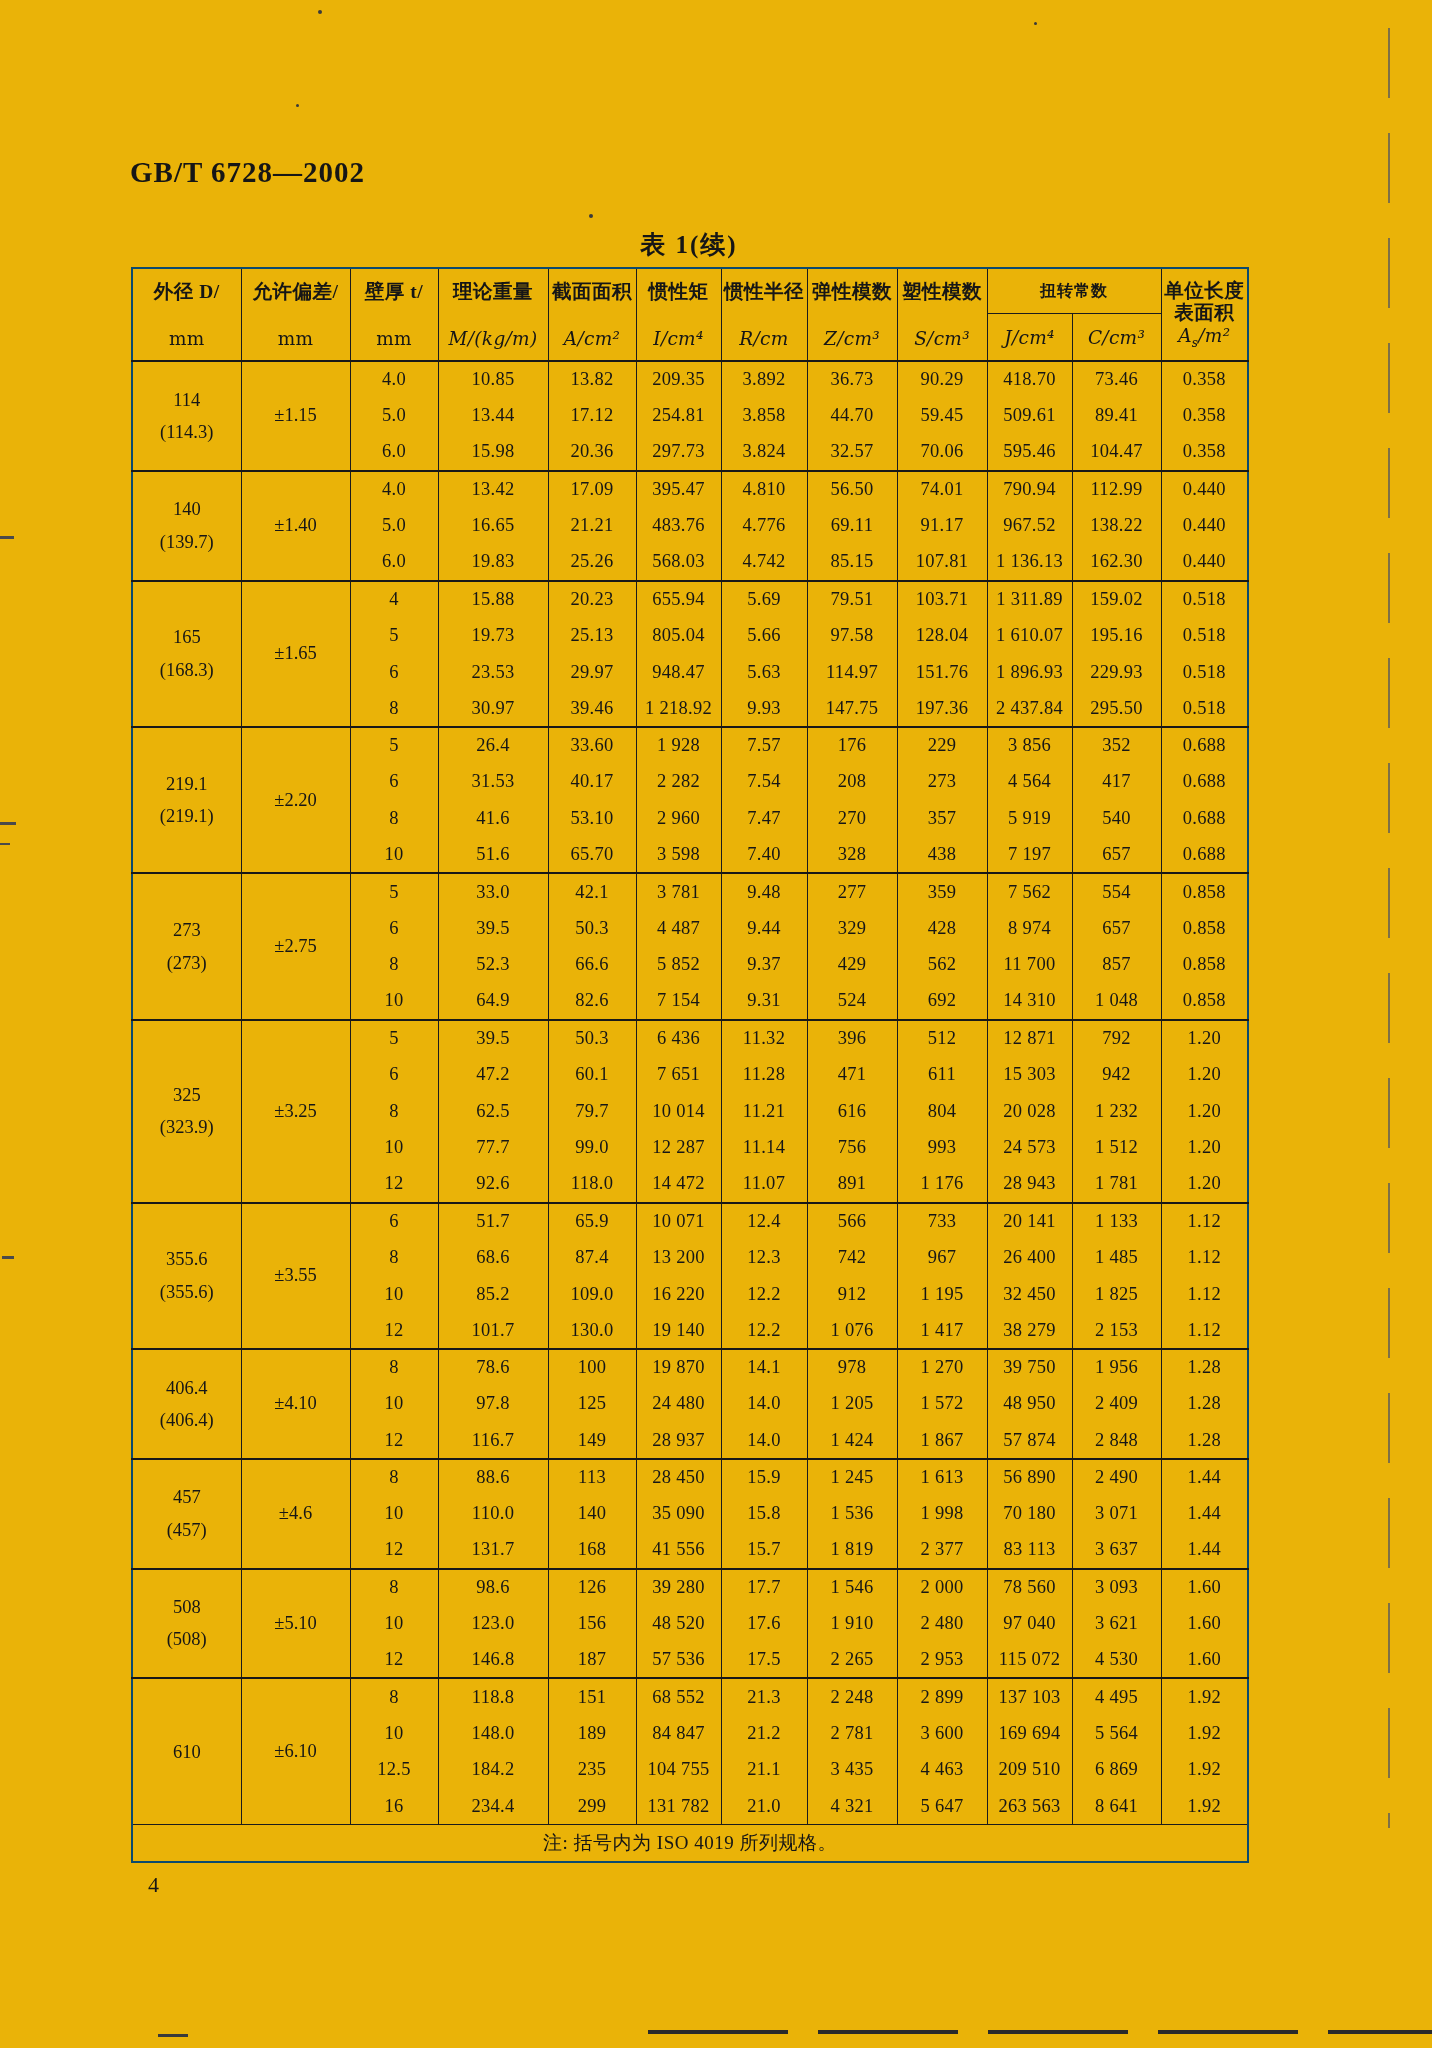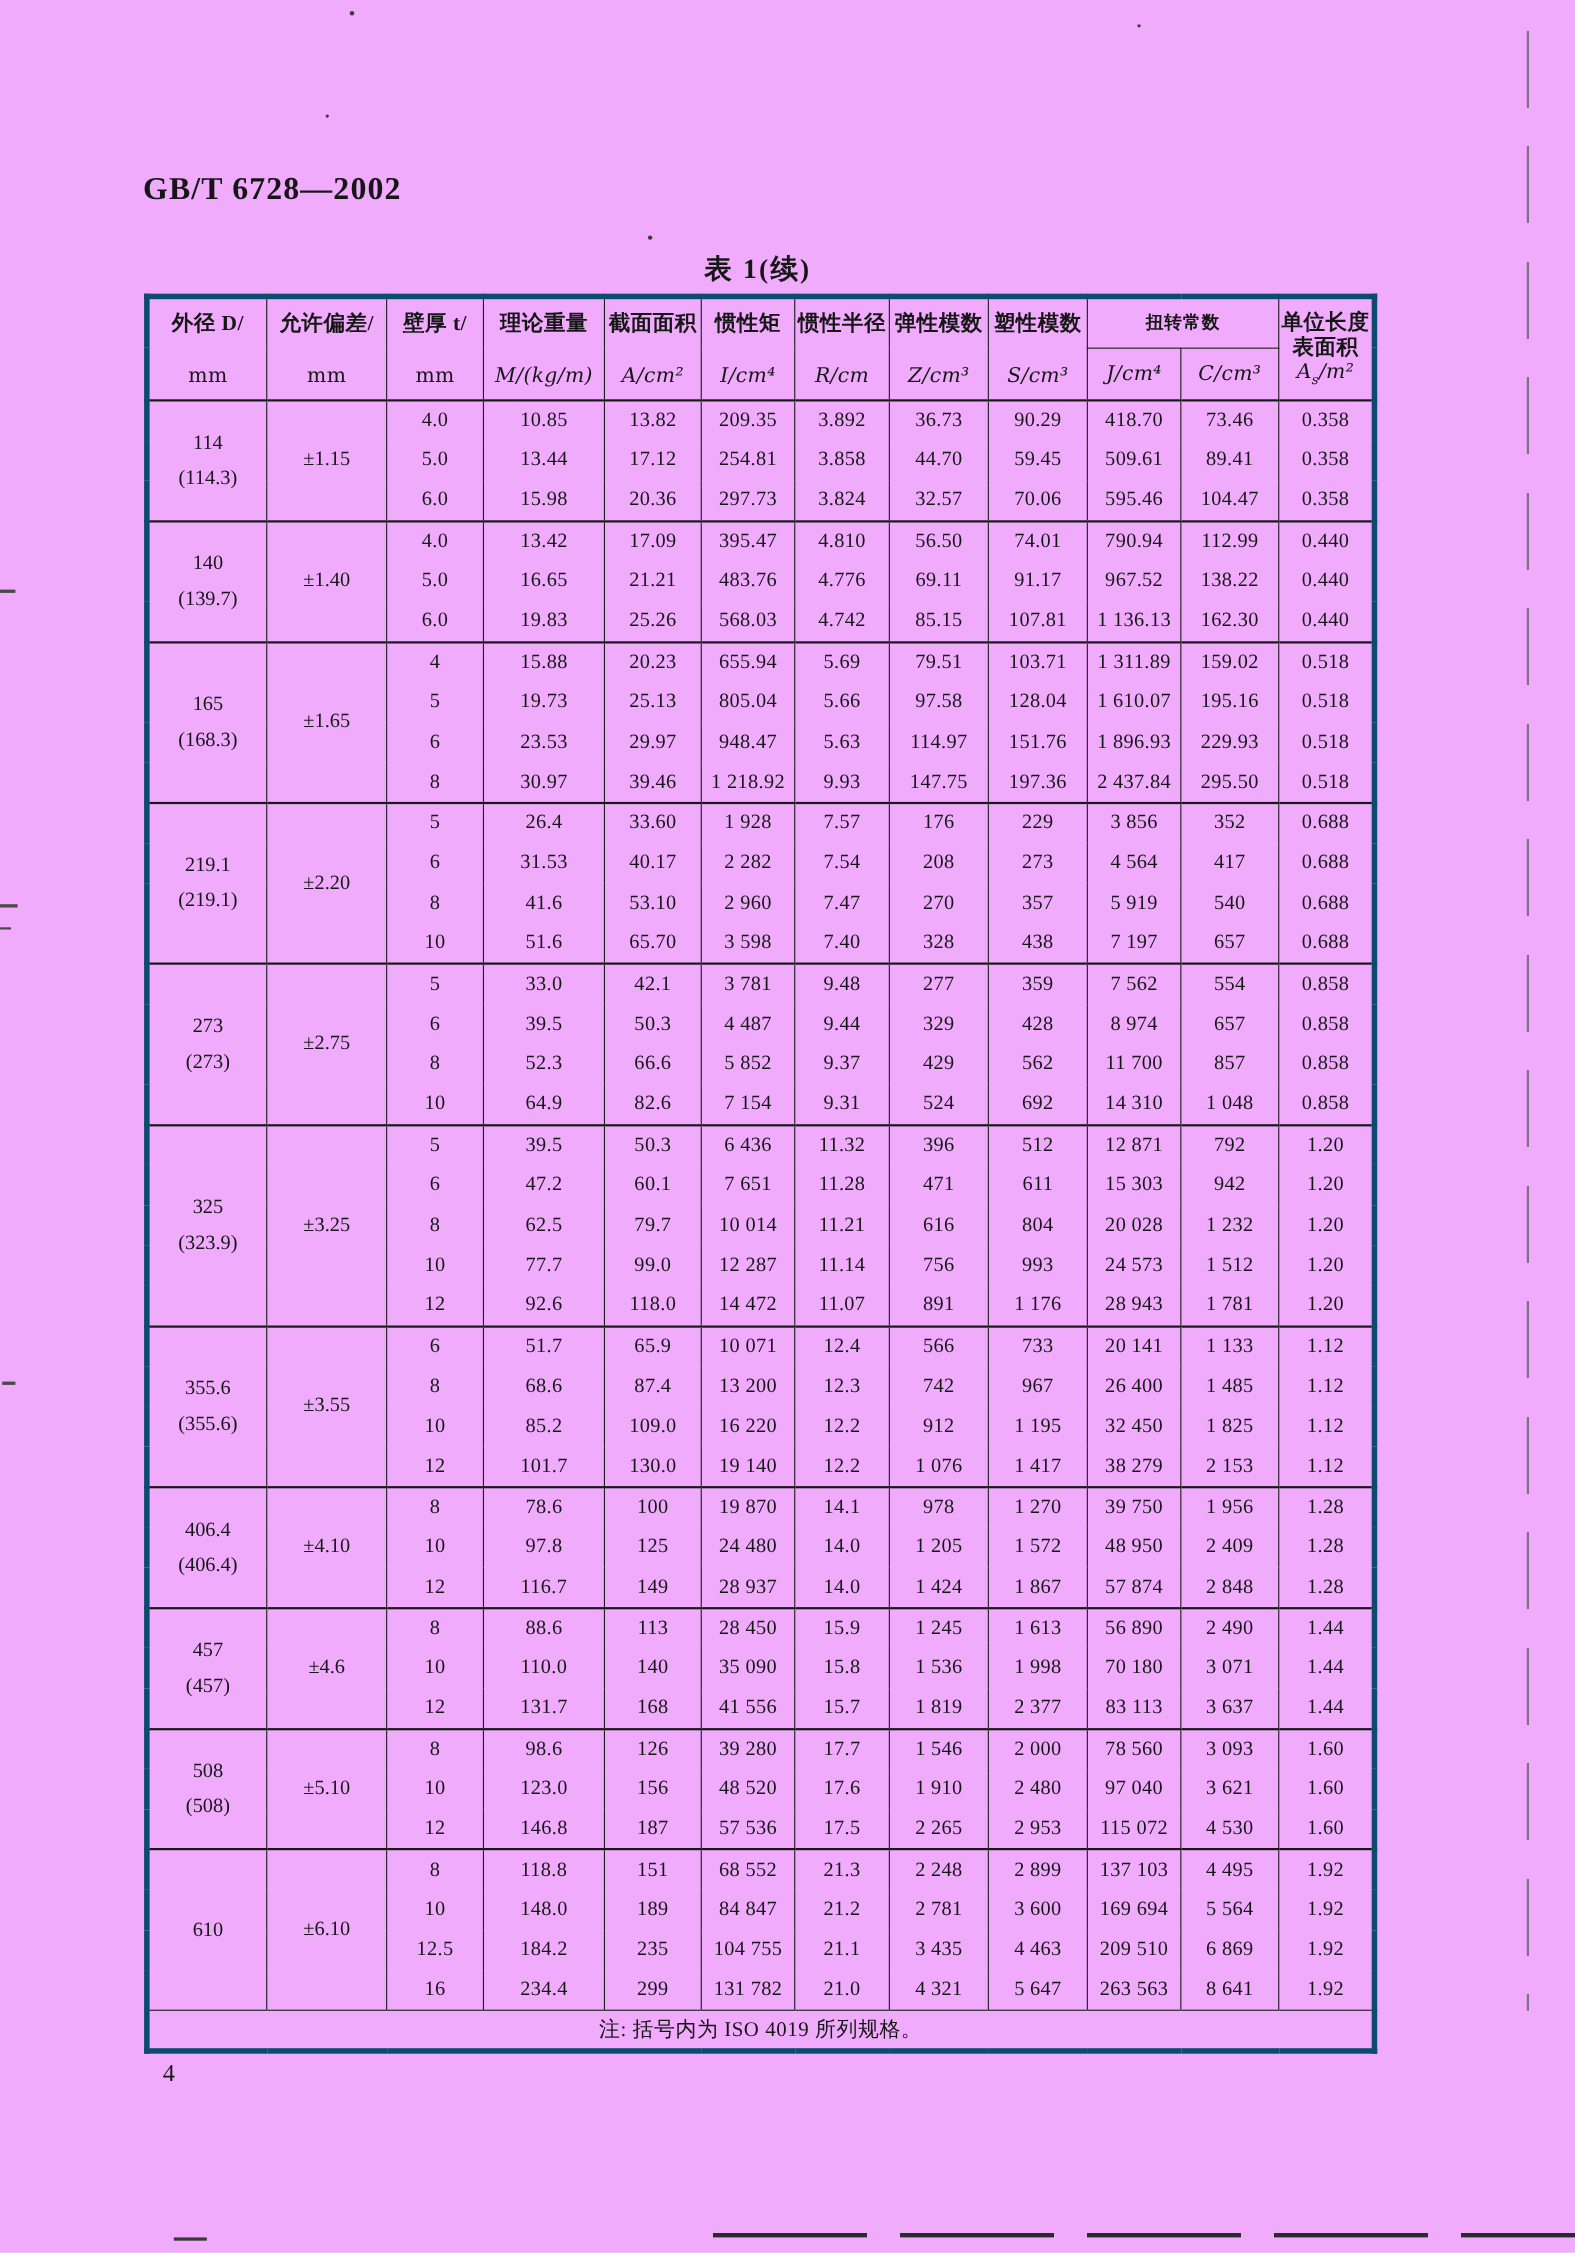--- a/index.html
+++ b/index.html
@@ -1,37 +1,37 @@
 <!DOCTYPE html>
 <html><head>
 <meta charset="utf-8">
 <style>
   html,body { margin:0; padding:0; background:#e8e8e6; }
   .page {
     position: relative;
     width: 1432px; height: 2048px;
     margin: 0 auto;
-    background: #f0abfc;
+    background: #eab308;
     overflow: hidden;
     color: #161616;
     font-family: "Liberation Serif", "DejaVu Serif", serif;
   }
   .doc-code {
     position: absolute; left: 130px; top: 156px;
     font-size: 29px; font-weight: bold; letter-spacing: 1px;
   }
   .table-title {
     position: absolute; left: 131px; top: 228px; width: 1116px;
     text-align: center; font-size: 25px; font-weight: 600; letter-spacing: 2px;
   }
   .spec-table {
     position: absolute; left: 131px; top: 267px;
     width: 1116px; table-layout: fixed;
     border-collapse: collapse;
-    border: 5px solid #0c4a6e;
+    border: 2px solid #0c4a6e;
   }
   .spec-table th, .spec-table td { border: 1px solid #1c1c1c; padding: 0; }
   .spec-table thead tr.head-main { height: 45px; }
   .spec-table thead tr.head-sub  { height: 46px; }
   .head-cell {
     display: flex; flex-direction: column; justify-content: space-around;
     height: 91px; align-items: center;
   }
   .hname { font-size: 19.5px; font-weight: 600; letter-spacing: 0.5px; line-height: 1.25; }
   .hunit {

